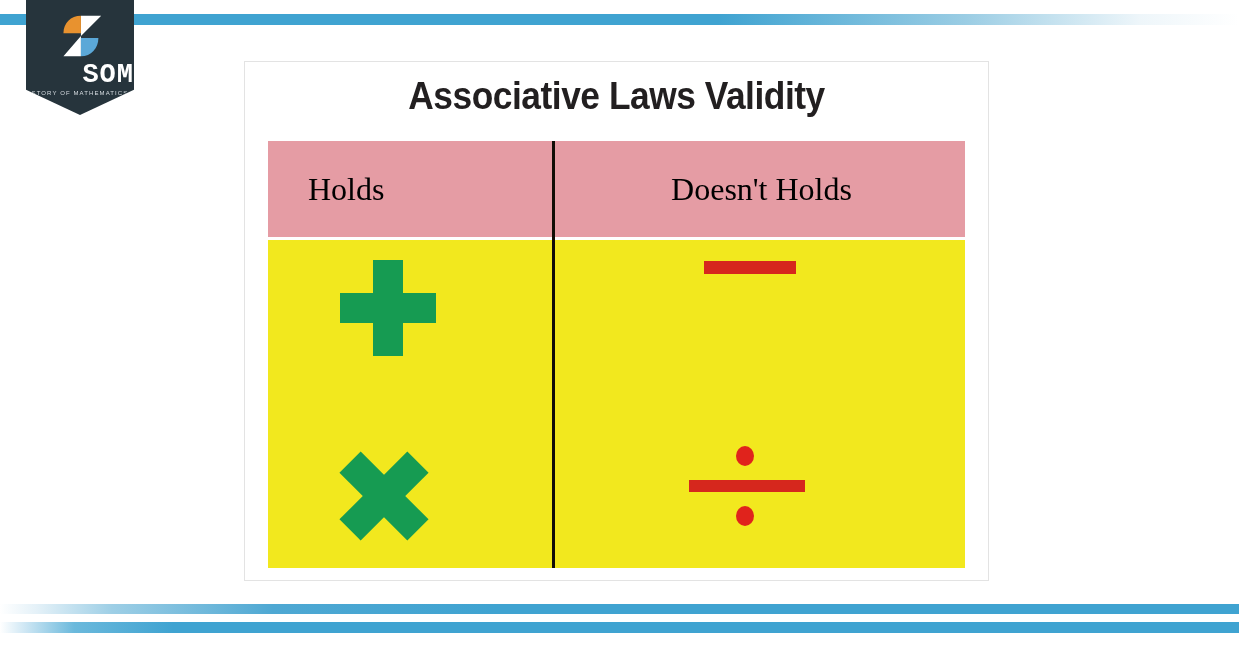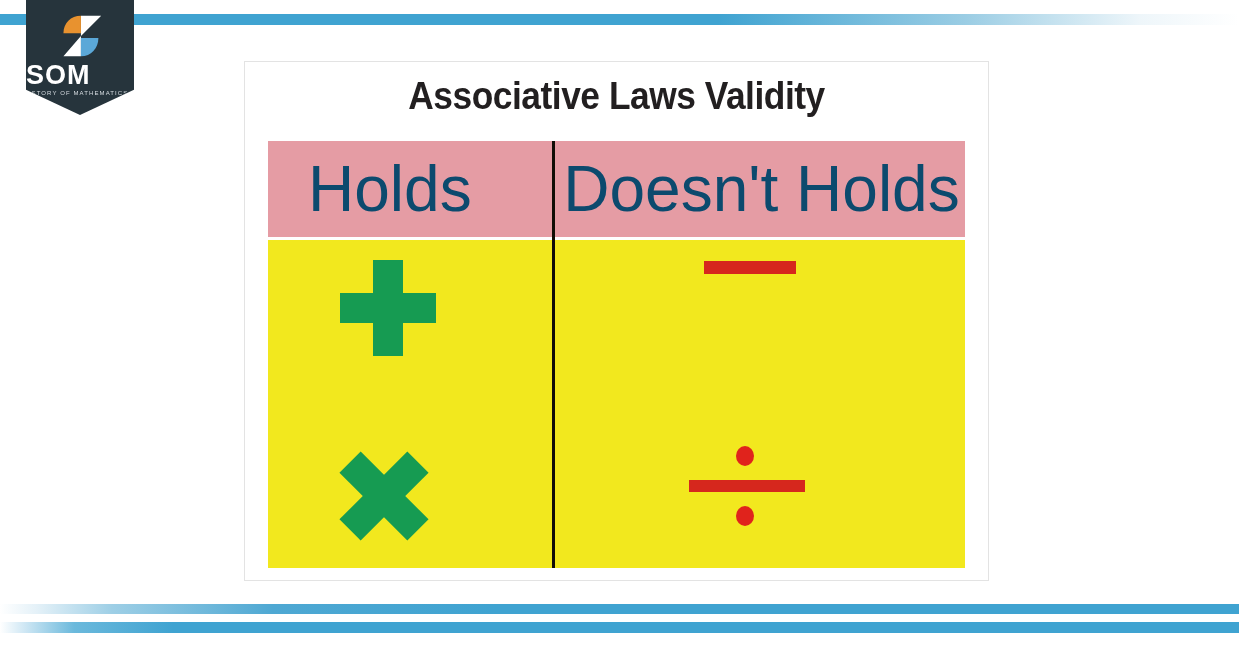--- a/index.html
+++ b/index.html
@@ -70,23 +70,23 @@
     top: 14px;
     transform: translateX(-50%);
     width: 46px;
     height: 46px;
   }
   .logo-word {
     position: absolute;
     left: 0;
     right: 0;
     top: 62px;
-    text-align: left;
+    text-align: right;
     color: #ffffff;
-    font-family: Liberation Sans, sans-serif;
+    font-family: Liberation Mono, monospace;
     font-weight: bold;
     font-size: 27px;
     letter-spacing: 1px;
     line-height: 1;
   }
   .logo-tag {
     position: absolute;
     left: 0;
     right: 0;
     top: 90px;
@@ -155,23 +155,23 @@
   }
   .th-spacer {
     width: 5px;
     background: #e59ca4;
   }
   .th-doesnt {
     width: 407px;
     justify-content: center;
   }
   .th-label {
-    font-family: Liberation Sans, sans-serif;
-    font-size: 64px;
-    color: #0c4a6e;
+    font-family: Liberation Serif, serif;
+    font-size: 32px;
+    color: #000000;
     line-height: 1;
     font-weight: normal;
   }
 
   .tbody {
     position: absolute;
     left: 0;
     top: 99px;
     width: 697px;
     height: 328px;

